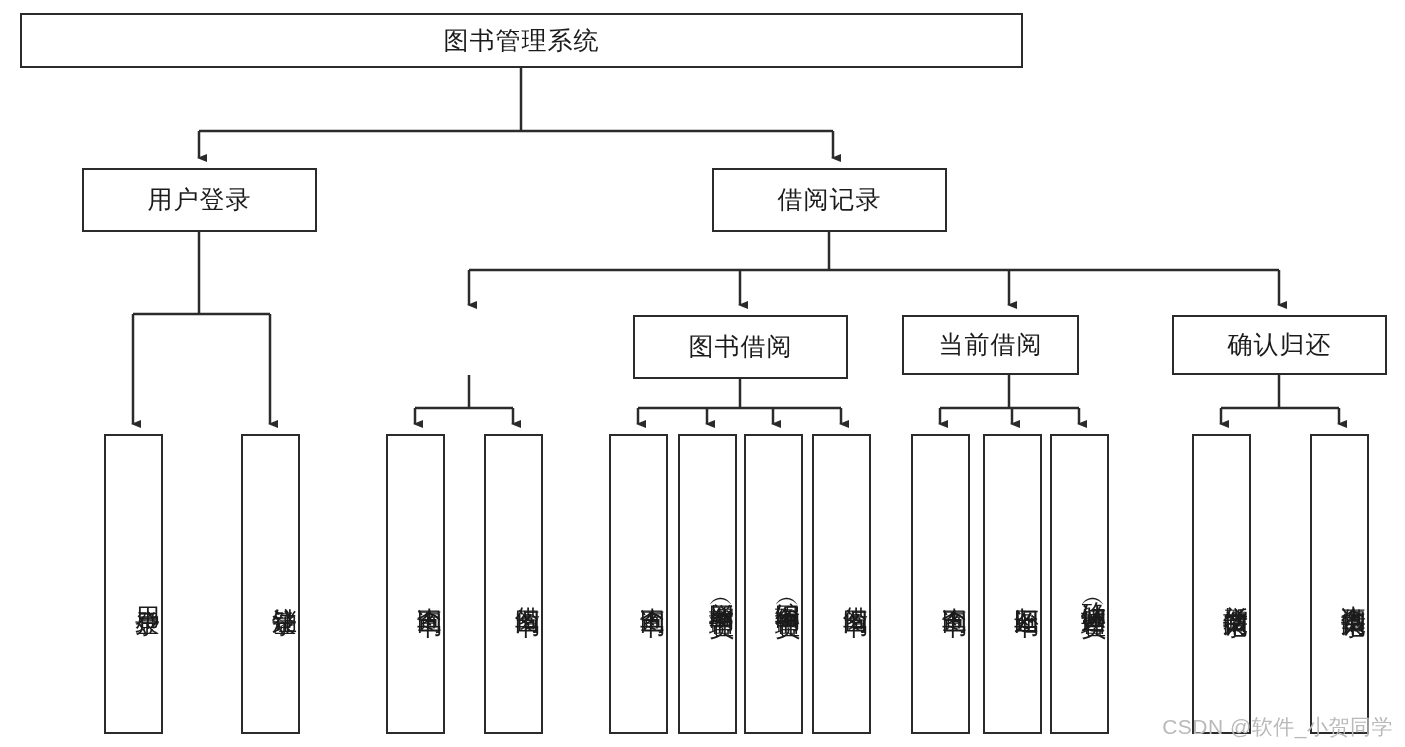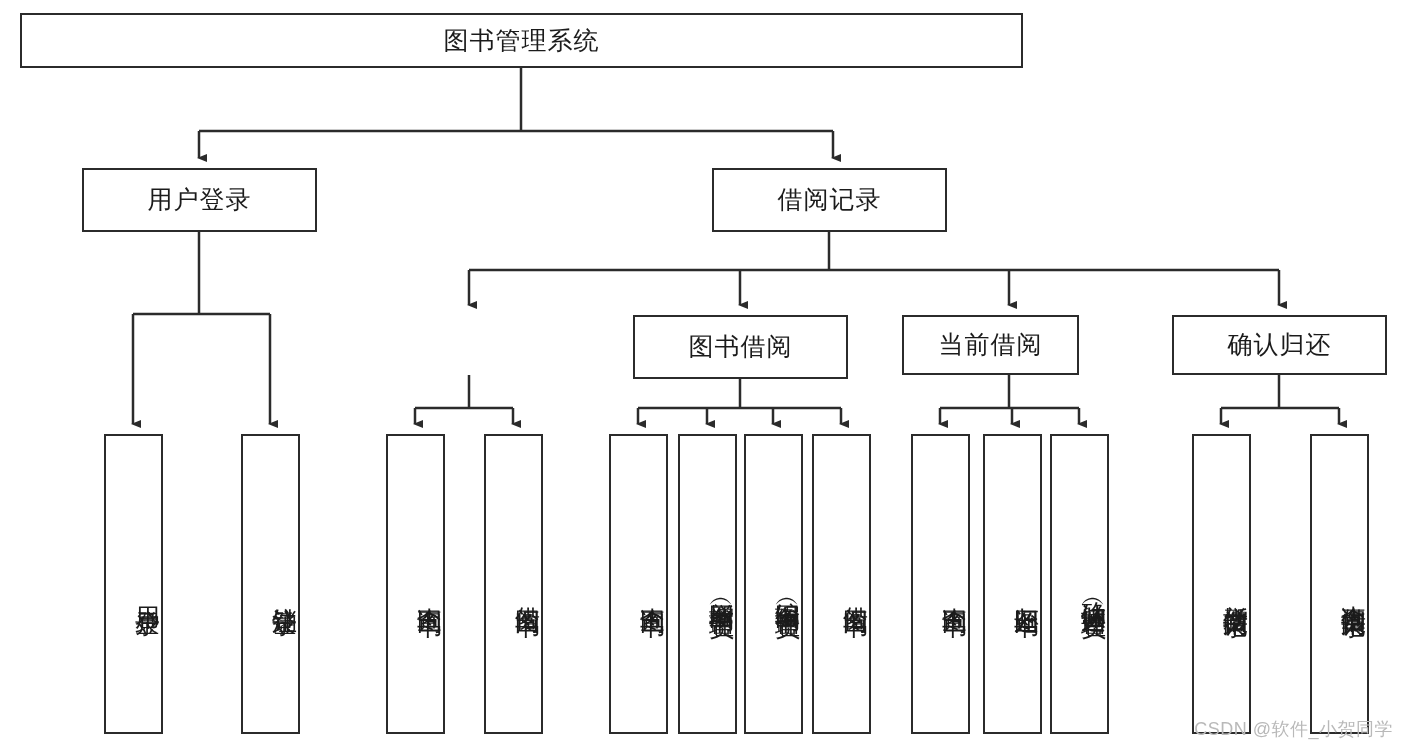--- a/index.html
+++ b/index.html
@@ -54,21 +54,21 @@
   }
   .node.vert .vlabel {
     writing-mode: vertical-rl;
     text-orientation: upright;
     white-space: nowrap;
   }
   .watermark {
     position: absolute;
     right: 12px;
     bottom: 6px;
-    font-size: 18px;
+    font-size: 21px;
     color: #b9b9b9;
     letter-spacing: 0.5px;
     white-space: nowrap;
     user-select: none;
   }
 </style>
 </head>
 <body>
 
 <div id="canvas">

